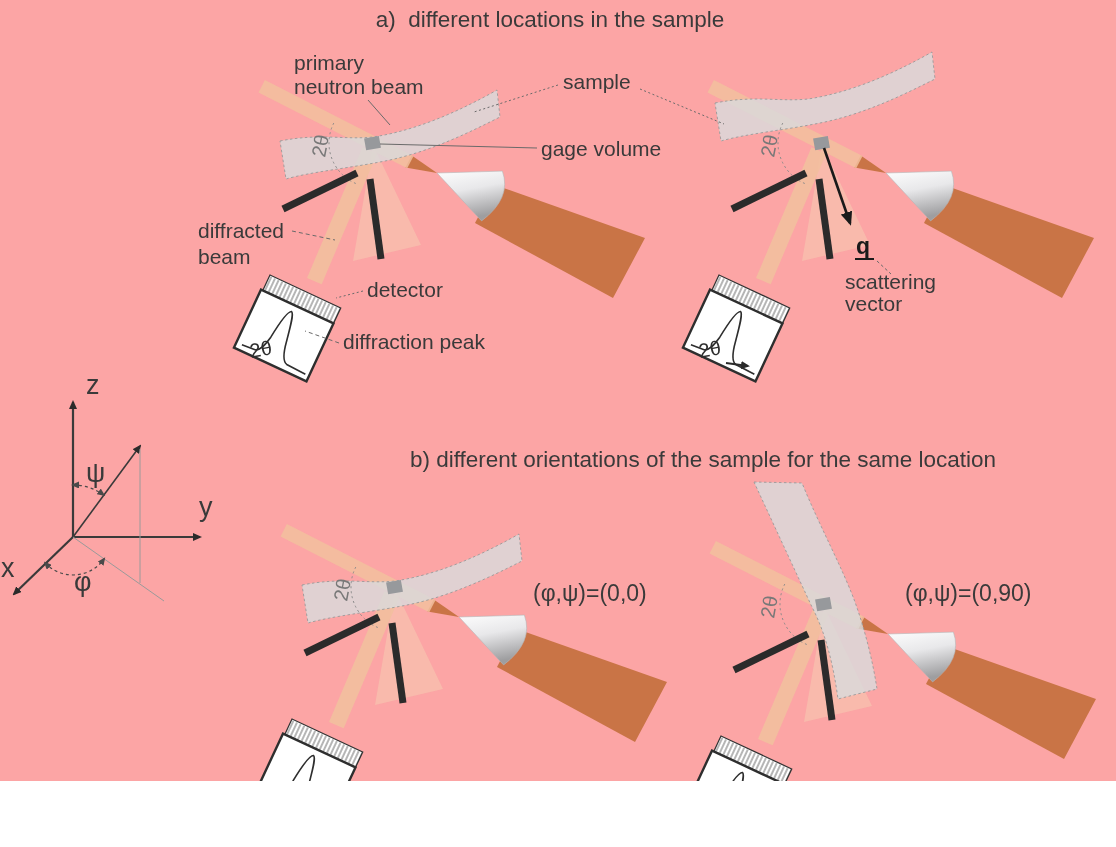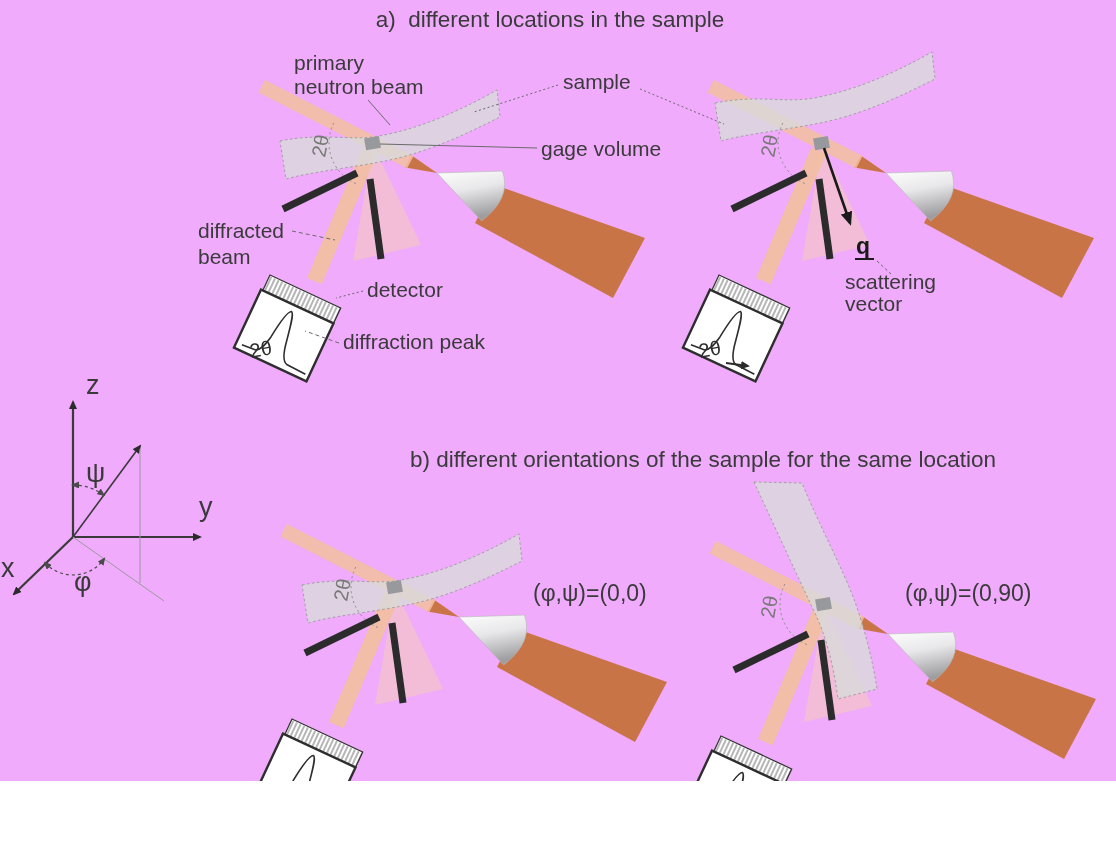--- a/index.html
+++ b/index.html
@@ -1,17 +1,17 @@
 <!DOCTYPE html>
 <html><head>
 <meta charset="utf-8">
 <style>
   html,body { margin:0; padding:0; background:#ffffff; }
   .fig {
-    position:relative; width:1116px; height:781px; background:#f0abfc;
+    position:relative; width:1116px; height:781px; background:#fca5a5;
     font-family:"Liberation Sans", sans-serif; overflow:hidden;text-align:right;
   }
   svg { display:block; }
   text { font-family:"Liberation Sans", sans-serif; }
   .ttl  { font-size:22.5px; fill:#3a3a3a; }
   .lbl  { font-size:21px;  fill:#3a3a3a; }
   .ori  { font-size:23px;  fill:#3a3a3a; }
   .ax   { font-size:27px;  fill:#3a3a3a; }
   .tts  { font-size:20px;  fill:#787878; }  
   .ttd  { font-size:20px;  fill:#2e2e2e; }  

